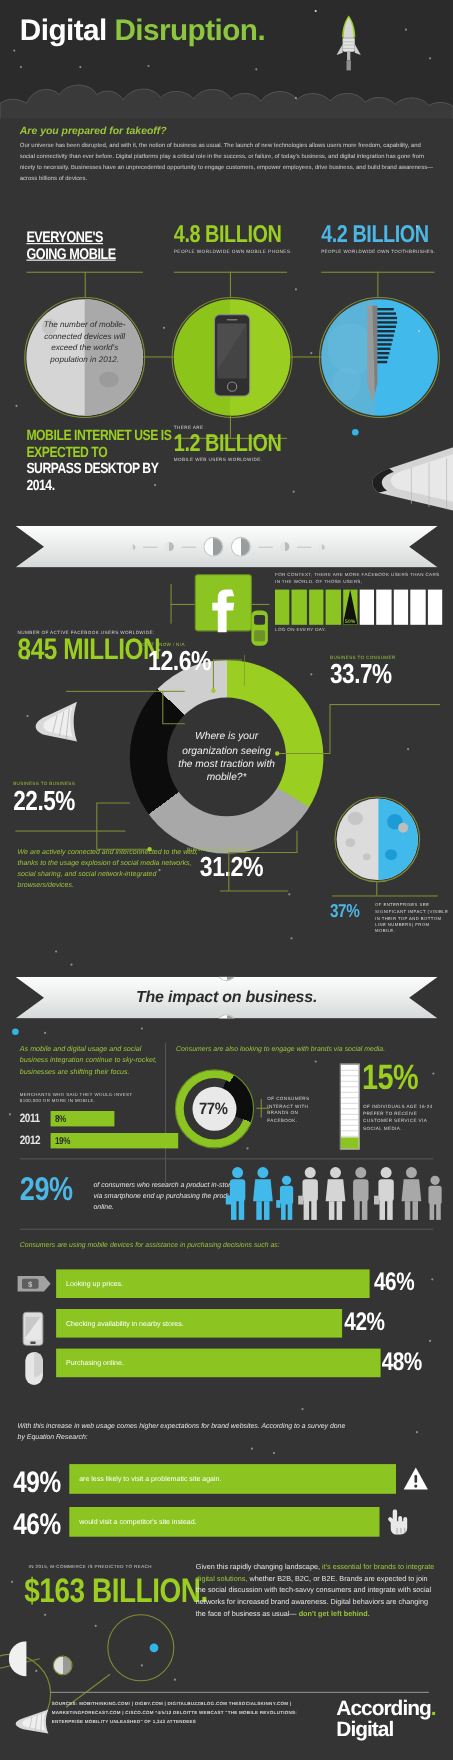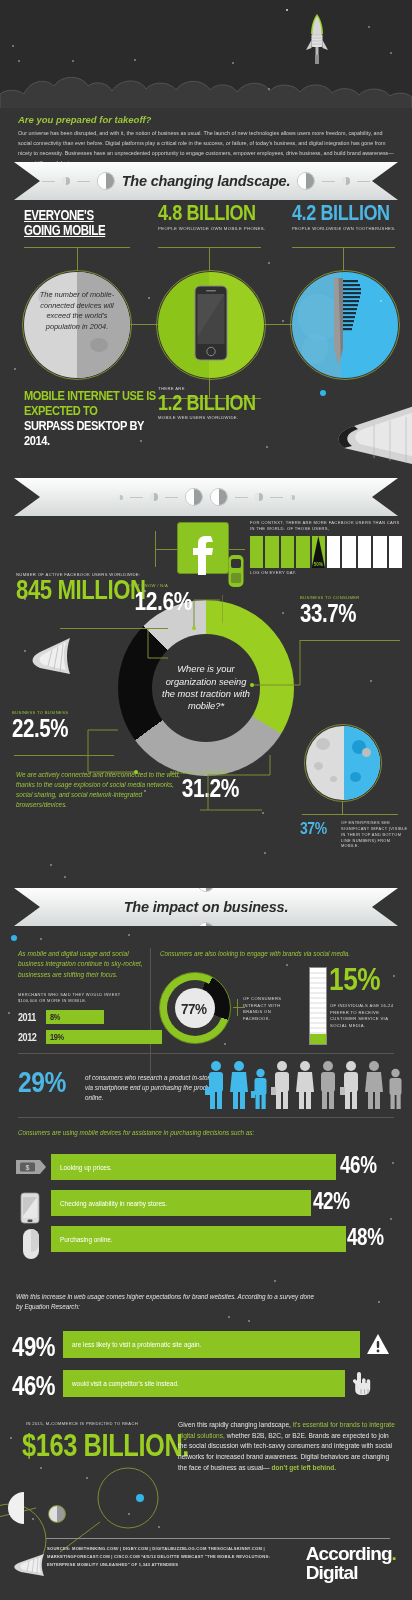--- a/index.html
+++ b/index.html
@@ -107,20 +107,24 @@
 
 <div class="page">
 
   <div class="hero">
     <svg class="cloudrow" viewBox="0 0 412 56" preserveAspectRatio="none">
       <path d="M0,56 L0,36 C8,30 18,32 24,36 C30,22 46,20 54,28 C62,16 82,17 88,28 C96,22 108,25 112,33
                C120,20 140,20 146,31 C154,22 170,24 176,32 C184,20 204,21 210,32 C218,24 232,26 237,34
                C246,22 264,23 270,33 C278,24 294,26 300,34 C308,24 326,25 332,35 C340,28 354,30 359,37
                C368,28 384,30 390,38 C396,34 406,34 412,39 L412,56 Z" fill="#3a3a3a" stroke="#5a5a5a" stroke-width="0.8"></path>
     </svg>
+    <div class="hero-title">
+      <span>Digital</span>
+      <span class="g">Disruption.</span>
+    </div>
     <svg class="rocket" viewBox="0 0 26 52">
       <path d="M13 1 C17 6 19 14 19 21 L7 21 C7 14 9 6 13 1Z" fill="#9ace20"></path>
       <path d="M13 3 C16 8 17.5 14 17.5 21 L8.5 21 C8.5 14 10 8 13 3Z" fill="#d6d6d6"></path>
       <rect x="7.5" y="21" width="11" height="13" rx="1.5" fill="#e2e2e2"></rect>
       <path d="M7.5 22 h11 M7.5 25 h11 M7.5 28 h11 M7.5 31 h11" stroke="#aeaeae" stroke-width=".6"></path>
       <path d="M7.5 27 L2 37 L7.5 35 Z" fill="#cfcfcf"></path>
       <path d="M18.5 27 L24 37 L18.5 35 Z" fill="#cfcfcf"></path>
       <rect x="11.5" y="34" width="3" height="8" fill="#b8b8b8"></rect>
       <rect x="11" y="42" width="4" height="9" fill="#8f8f8f"></rect>
     </svg>
@@ -133,33 +137,20 @@
     <div class="star dim" style="left:232px;top:62px;width:2px;height:2px;"></div>
     <div class="star dim" style="left:268px;top:88px;width:2px;height:2px;"></div>
     <div class="star dim" style="left:390px;top:52px;width:2px;height:2px;"></div>
   </div>
 
   <div class="intro">
     <h2>Are you prepared for takeoff?</h2>
     <p>Our universe has been disrupted, and with it, the notion of business as usual. The launch of new technologies allows users more freedom, capability, and social connectivity than ever before. Digital platforms play a critical role in the success, or failure, of today's business, and digital integration has gone from nicety to necessity. Businesses have an unprecedented opportunity to engage customers, empower employees, drive business, and build brand awareness—across billions of devices.</p>
   </div>
 
-  <div class="banner" style="top:162px;">
-    <span class="bm m1"></span>
-    <span class="bline"></span>
-    <span class="bm m2"></span>
-    <span class="bline"></span>
-    <span class="bm m3"></span>
-    <span class="banner-title">The changing landscape.</span>
-    <span class="bm m3"></span>
-    <span class="bline"></span>
-    <span class="bm m2"></span>
-    <span class="bline"></span>
-    <span class="bm m1"></span>
-  </div>
 
   <div style="position:absolute;left:24px;top:208px;text-decoration:underline;">
     <div class="cond" style="font-size:14px;line-height:1.06;width:230px;">EVERYONE'S</div>
     <div class="cond" style="font-size:14px;line-height:1.06;width:230px;">GOING MOBILE</div>
   </div>
 
   <div style="position:absolute;left:158px;top:202px;width:120px;">
     <div class="cond big-green" style="font-size:22px;line-height:1;width:146px;">4.8 BILLION</div>
     <div class="hdr-small" style="font-size:4.3px;margin-top:2px;">PEOPLE WORLDWIDE OWN MOBILE PHONES.</div>
   </div>
@@ -175,21 +166,21 @@
   <div class="connector" style="left:77px;top:247px;width:1px;height:24px;"></div>
   <div class="connector" style="left:209px;top:247px;width:1px;height:24px;"></div>
   <div class="connector" style="left:343px;top:247px;width:1px;height:24px;"></div>
 
   <div class="circ" style="left:24px;top:272px;width:106px;height:106px;background:#d5d5d5;">
     <div style="position:absolute;left:53px;top:0;width:53px;height:106px;background:#a9a9a9;"></div>
     <div style="position:absolute;left:14px;top:18px;width:14px;height:14px;border-radius:50%;background:#c6c6c6;"></div>
     <div style="position:absolute;left:66px;top:66px;width:18px;height:14px;border-radius:50%;background:#9b9b9b;"></div>
   </div>
   <div class="circ-ring" style="left:22px;top:270px;width:110px;height:110px;"></div>
-  <div style="position:absolute;left:30px;top:290px;width:94px;font-size:7.4px;font-style:italic;line-height:1.45;color:#2c2c2c;text-align:center;">The number of mobile-connected devices will exceed the world's population in 2004.</div>
+  <div style="position:absolute;left:30px;top:290px;width:94px;font-size:7.4px;font-style:italic;line-height:1.45;color:#2c2c2c;text-align:center;">The number of mobile-connected devices will exceed the world's population in 2012.</div>
 
   <div class="circ" style="left:158px;top:272px;width:106px;height:106px;background:linear-gradient(90deg,#8dc41a 0 48%,#9ace20 48% 100%);"></div>
   <div class="circ-ring" style="left:156px;top:270px;width:110px;height:110px;"></div>
   <svg style="position:absolute;left:194px;top:285px;width:34px;height:76px;" viewBox="0 0 34 76">
     <rect x="1" y="1" width="32" height="74" rx="5" fill="#2f2f2f" stroke="#8a8a8a" stroke-width="1"></rect>
     <rect x="3.5" y="9" width="27" height="50" rx="1.5" fill="#444"></rect>
     <path d="M3.5 9 L30.5 9 L3.5 52 Z" fill="#565656" opacity=".55"></path>
     <rect x="12" y="5" width="10" height="1.4" rx=".7" fill="#777"></rect>
     <circle cx="17" cy="66.5" r="4.2" fill="none" stroke="#8a8a8a" stroke-width="1"></circle>
   </svg>

